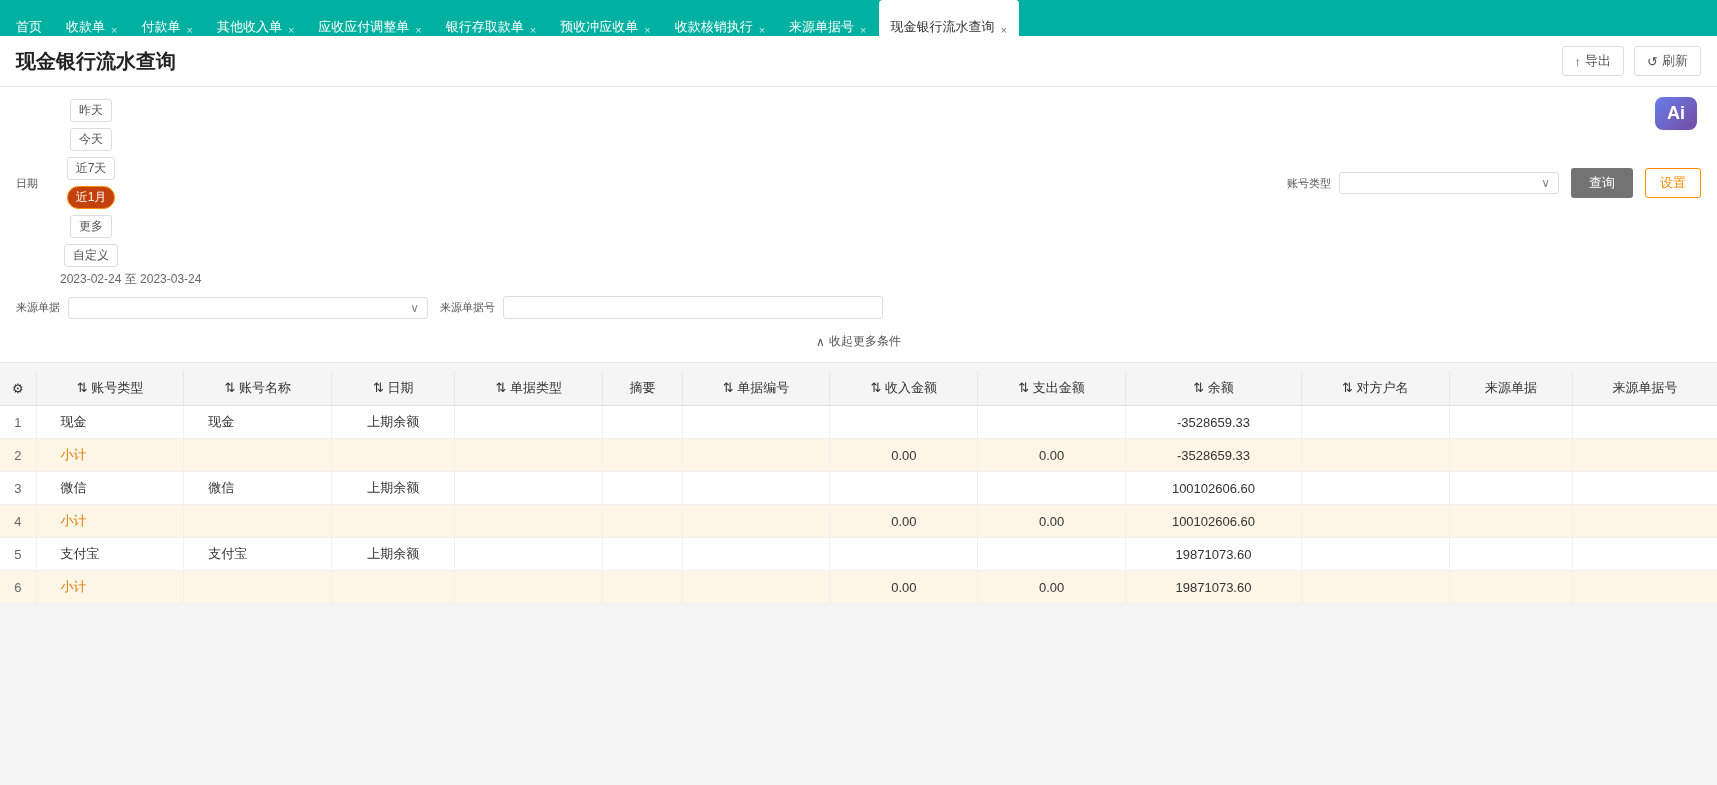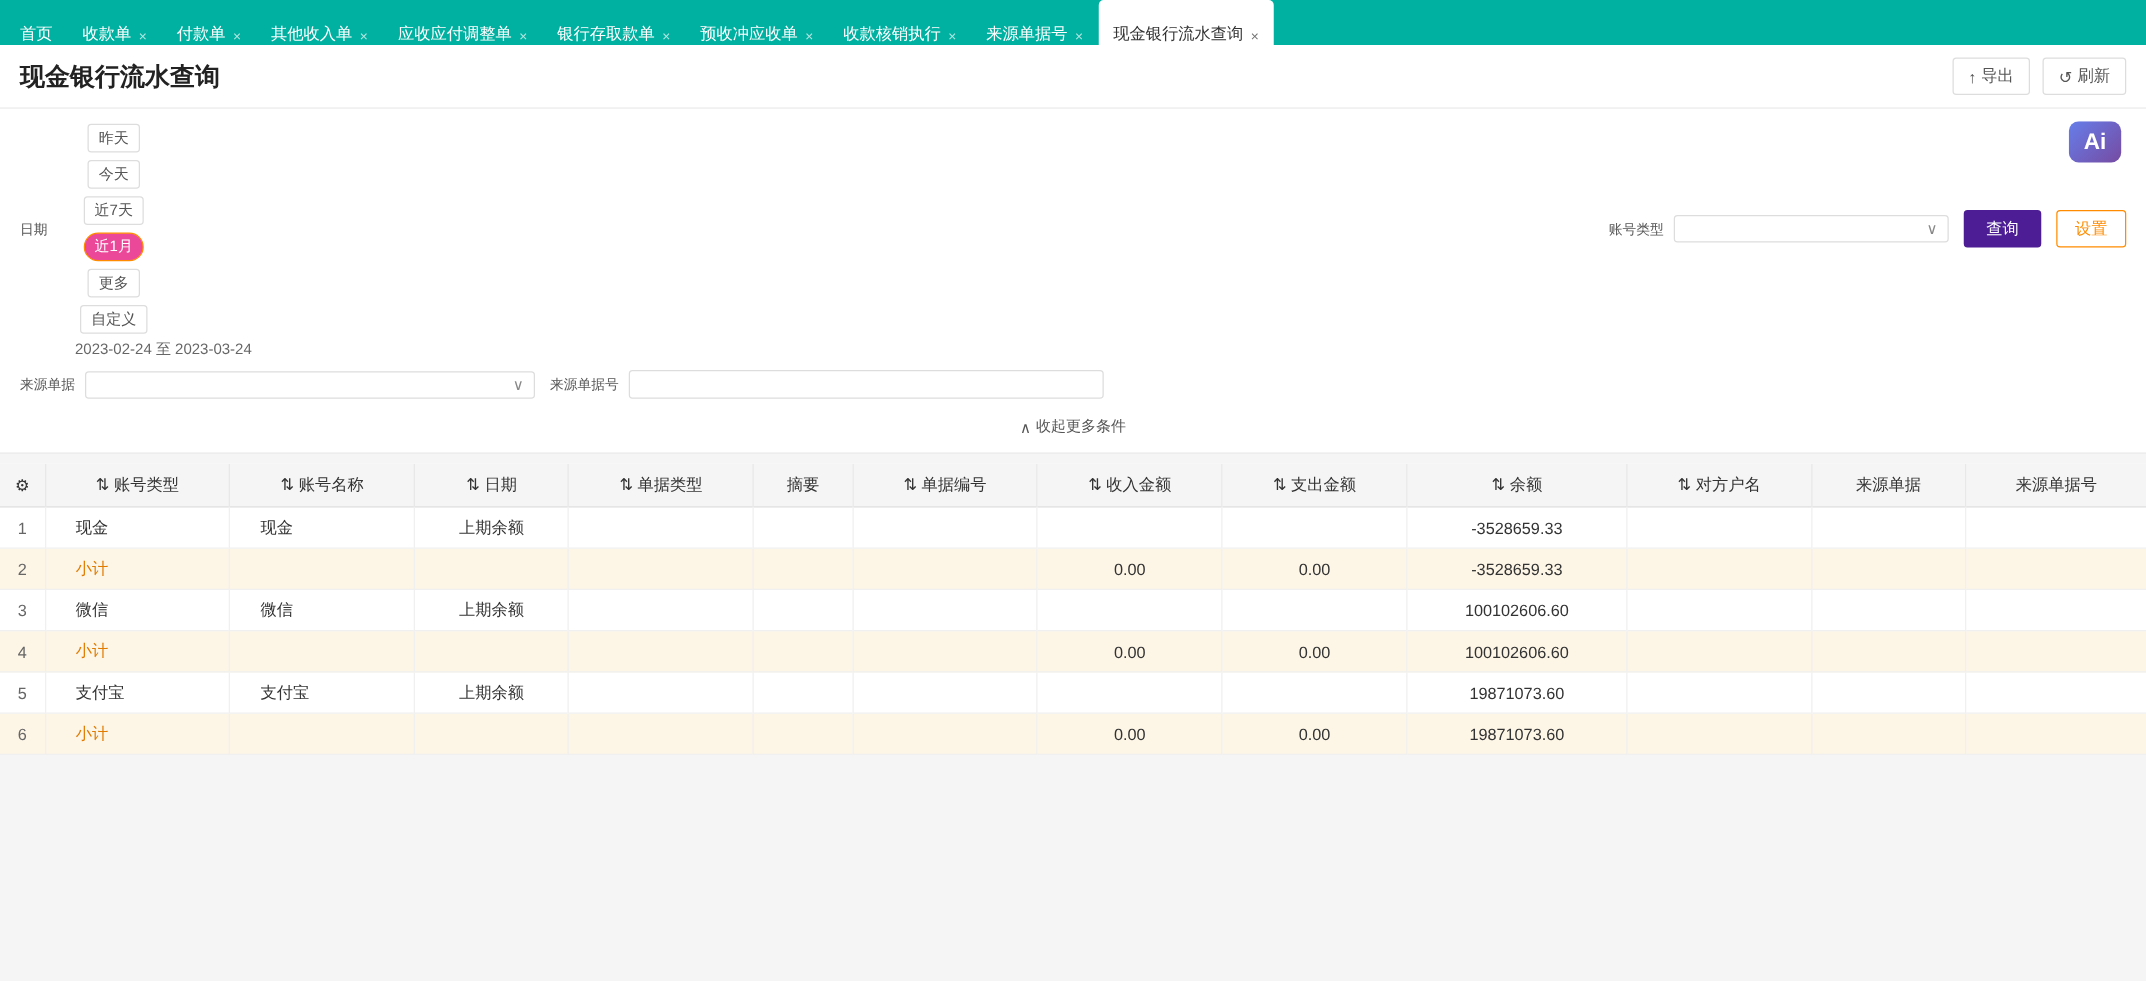--- a/index.html
+++ b/index.html
@@ -92,21 +92,21 @@
     .date-btn {
       padding: 2px 8px;
       border: 1px solid #ddd;
       border-radius: 3px;
       cursor: pointer;
       font-size: 12px;
       background: #fff;
       color: #555;
     }
     .date-btn.active {
-      background: #ec4899;
+      background: #c2410c;
       border-color: #ff8c00;
       color: #fff;
       border-radius: 12px;
     }
     .date-range {
       color: #666;
       font-size: 12px;
       margin-left: 4px;
     }
     .filter-select {
@@ -131,21 +131,21 @@
       color: #333;
       outline: none;
     }
     .ellipsis-btn {
       color: #ff8c00;
       cursor: pointer;
       font-size: 16px;
       padding: 0 4px;
     }
     .btn-query {
-      background: #4c1d95;
+      background: #737373;
       color: #fff;
       border: none;
       border-radius: 3px;
       padding: 6px 18px;
       cursor: pointer;
       font-size: 13px;
     }
     .btn-settings {
       background: #fff;
       color: #ff8c00;

